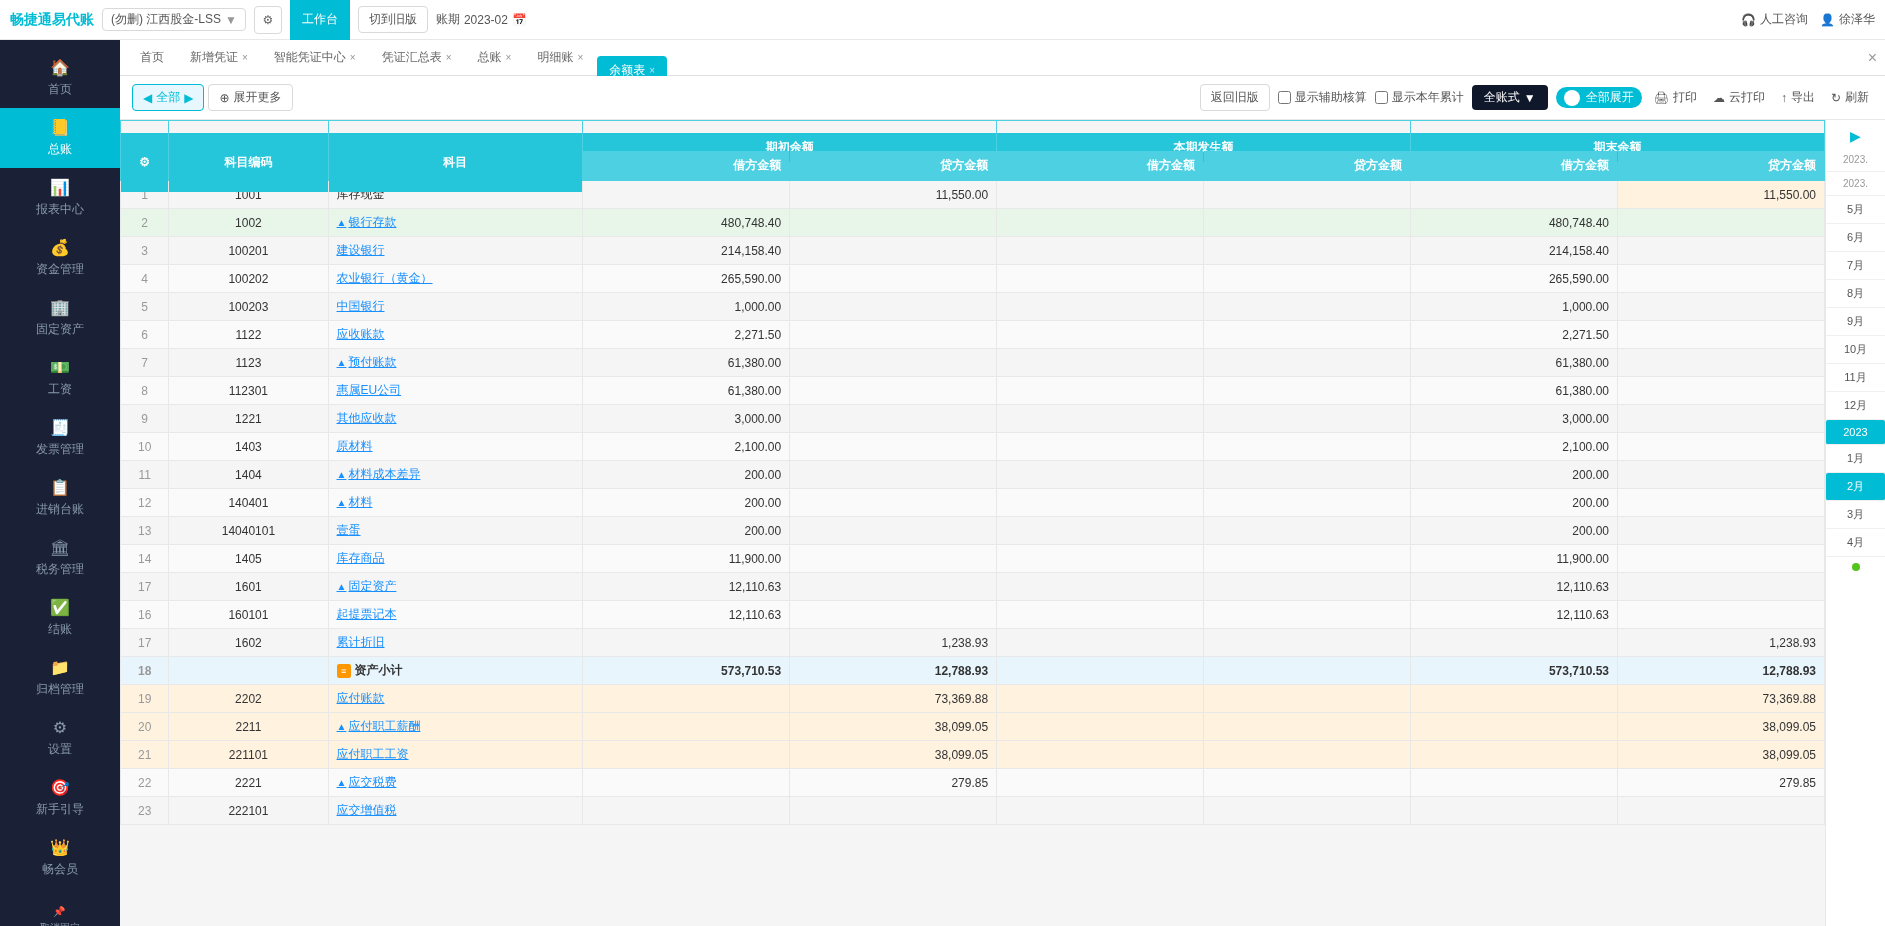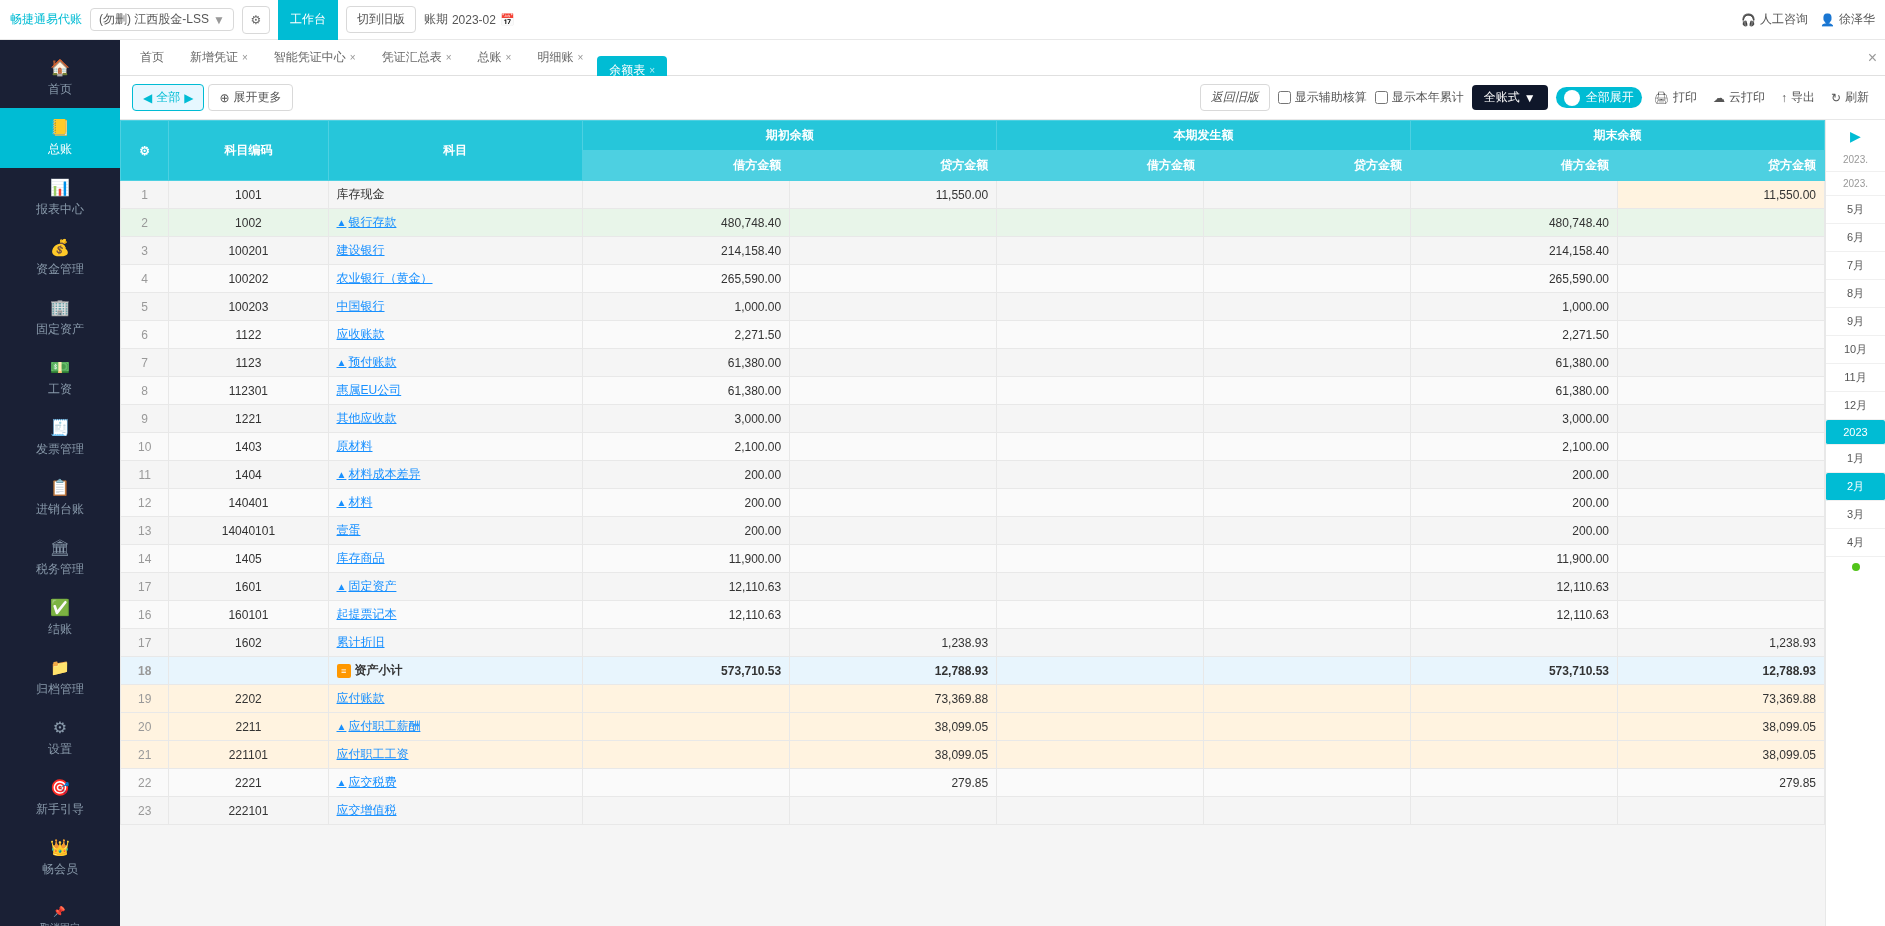--- a/index.html
+++ b/index.html
@@ -3,21 +3,21 @@
   <meta charset="utf-8">
   <style>
     * { box-sizing: border-box; margin: 0; padding: 0; }
     body { font-family: 'Microsoft YaHei', Arial, sans-serif; font-size: 12px; background: #f0f2f5; color: #333; overflow: hidden; }
 
     
     .app-container { display: flex; flex-direction: column; height: 926px; width: 1885px; }
 
     
     .top-bar { height: 40px; background: #fff; display: flex; align-items: center; padding: 0 10px; border-bottom: 1px solid #e8e8e8; gap: 8px; flex-shrink: 0; }
-    .app-logo { color: #00bcd4; font-size: 12px; font-weight: normal; white-space: nowrap; }
+    .app-logo { color: #00bcd4; font-size: 14px; font-weight: bold; white-space: nowrap; }
     .company-selector { display: flex; align-items: center; border: 1px solid #d9d9d9; border-radius: 4px; padding: 2px 8px; cursor: pointer; gap: 4px; font-size: 12px; color: #555; background: #fff; }
     .company-selector .arrow { color: #999; }
     .icon-btn { width: 28px; height: 28px; border: 1px solid #d9d9d9; border-radius: 4px; display: flex; align-items: center; justify-content: center; cursor: pointer; background: #fff; color: #666; }
     .workbench-btn { background: #00bcd4; color: #fff; border: none; border-radius: 4px; padding: 20px 12px; cursor: pointer; font-size: 12px; }
     .switch-btn { background: #fff; color: #555; border: 1px solid #d9d9d9; border-radius: 4px; padding: 4px 10px; cursor: pointer; font-size: 12px; text-align: center; }
     .period-info { display: flex; align-items: center; gap: 4px; font-size: 12px; color: #555; }
     .top-bar-right { margin-left: auto; display: flex; align-items: center; gap: 12px; font-size: 12px; color: #555; }
     .user-info { display: flex; align-items: center; gap: 4px; cursor: pointer; }
 
     
@@ -40,30 +40,30 @@
     .tab .close-btn { font-size: 10px; cursor: pointer; opacity: 0.7; }
     .tab-close-main { margin-left: auto; font-size: 16px; color: #999; cursor: pointer; }
 
     
     .toolbar { height: 44px; background: #fff; display: flex; align-items: center; padding: 0 12px; border-bottom: 1px solid #e8e8e8; gap: 8px; flex-shrink: 0; }
     .filter-group { display: flex; align-items: center; gap: 4px; }
     .filter-btn { display: flex; align-items: center; gap: 4px; border: 1px solid #d9d9d9; border-radius: 4px; padding: 4px 10px; cursor: pointer; font-size: 12px; background: #fff; }
     .filter-btn.active { background: #e6f7ff; border-color: #00bcd4; color: #00bcd4; }
     .expand-btn { display: flex; align-items: center; gap: 4px; border: 1px solid #d9d9d9; border-radius: 4px; padding: 4px 10px; cursor: pointer; font-size: 12px; background: #fff; color: #555; }
     .toolbar-right { margin-left: auto; display: flex; align-items: center; gap: 8px; }
-    .return-btn { background: #fff; border: 1px solid #d9d9d9; border-radius: 4px; padding: 4px 10px; cursor: pointer; font-size: 12px; color: #555; font-style: italic; }
+    .return-btn { background: #fff; border: 1px solid #d9d9d9; border-radius: 4px; padding: 4px 10px; cursor: pointer; font-size: 12px; color: #555; }
     .checkbox-group { display: flex; align-items: center; gap: 4px; font-size: 12px; color: #555; }
     .checkbox-group input { cursor: pointer; }
     .format-btn { background: #0f172a; color: #fff; border: none; border-radius: 4px; padding: 4px 12px; cursor: pointer; font-size: 12px; display: flex; align-items: center; gap: 4px; }
     .toggle-group { display: flex; align-items: center; gap: 4px; background: #00bcd4; border-radius: 12px; padding: 2px 8px; color: #fff; font-size: 12px; cursor: pointer; }
     .action-btn { display: flex; align-items: center; gap: 4px; color: #555; font-size: 12px; cursor: pointer; padding: 0 4px; }
     .table-main { flex: 1; overflow: auto; }
 
     table { width: 100%; border-collapse: collapse; font-size: 12px; }
-    thead tr th { background: #26c6da; color: #fff; padding: 6px 8px; text-align: center; border: 1px solid #4dd0e1; white-space: nowrap; position: sticky; top: 0; z-index: 10; }
+    thead tr th { background: #26c6da; color: #fff; padding: 6px 8px; text-align: center; border: 1px solid #4dd0e1; white-space: nowrap; position: sticky; top: 12px; z-index: 10; }
     thead tr.sub-header th { background: #4dd0e1; }
     .th-group { background: #26c6da !important; }
 
     tbody tr { border-bottom: 1px solid #e8e8e8; }
     tbody tr.even { background: #fafafa; }
     tbody tr.highlight-green { background: #e8f5e9; }
     tbody tr.subtotal { background: #e8f5fd; font-weight: bold; padding-left: 43px; }
 
     td { padding: 5px 8px; border: 1px solid #e8e8e8; white-space: nowrap; }
     td.num { text-align: right; }

